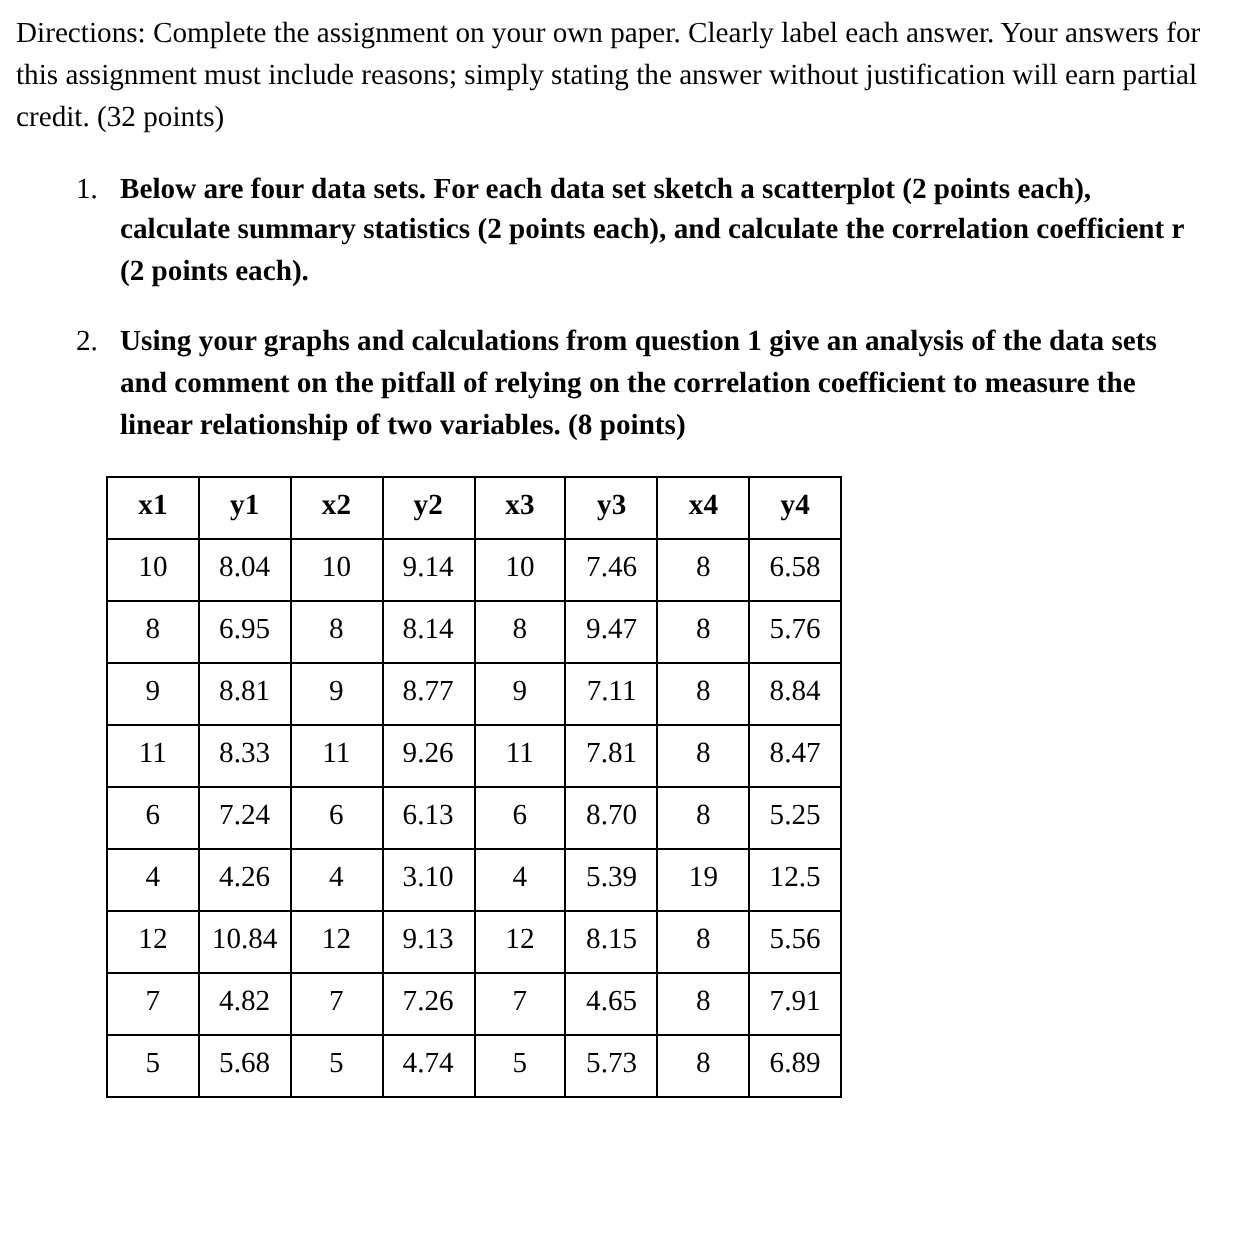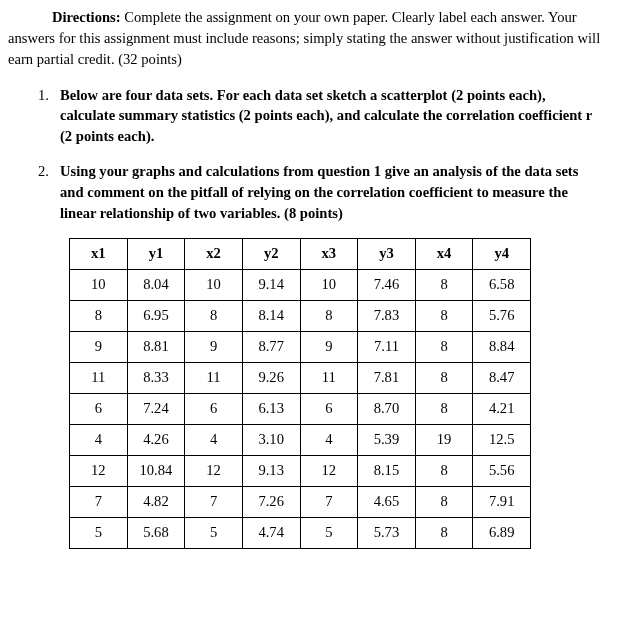--- a/index.html
+++ b/index.html
@@ -18,22 +18,21 @@
   .page {
     padding: 7px 9px 0 8px;
     box-sizing: border-box;
     width: 625px;
   }
   .directions {
     margin: 0;
     line-height: 1.43;
   }
   .directions b {
-    font-weight: bold;
-    margin-left: 44px;
+    font-weight: normal;
   }
   .questions {
     margin-top: 15px;
   }
   .q {
     display: flex;
     margin: 0 0 14px 30px;
     line-height: 1.43;
   }
   .qnum {
@@ -41,22 +40,22 @@
     flex-shrink: 0;
   }
   .qtext {
     flex: 1;
     padding-right: 18px;
     font-weight: bold;
   }
   table.data-table {
     border-collapse: collapse;
     table-layout: fixed;
-    width: 462px;
-    margin: 10px 0 0 61px;
+    width: 368px;
+    margin: 10px 0 0 45px;
   }
   .data-table th,
   .data-table td {
     border: 1px solid #000000;
     text-align: center;
     vertical-align: middle;
     height: 30px;
     padding: 0;
     font-size: 14.6px;
   }
@@ -111,21 +110,21 @@
           <td>7.46</td>
           <td>8</td>
           <td>6.58</td>
         </tr>
         <tr>
           <td>8</td>
           <td>6.95</td>
           <td>8</td>
           <td>8.14</td>
           <td>8</td>
-          <td>7.83</td>
+          <td>9.47</td>
           <td>8</td>
           <td>5.76</td>
         </tr>
         <tr>
           <td>9</td>
           <td>8.81</td>
           <td>9</td>
           <td>8.77</td>
           <td>9</td>
           <td>7.11</td>
@@ -143,21 +142,21 @@
           <td>8.47</td>
         </tr>
         <tr>
           <td>6</td>
           <td>7.24</td>
           <td>6</td>
           <td>6.13</td>
           <td>6</td>
           <td>8.70</td>
           <td>8</td>
-          <td>4.21</td>
+          <td>5.25</td>
         </tr>
         <tr>
           <td>4</td>
           <td>4.26</td>
           <td>4</td>
           <td>3.10</td>
           <td>4</td>
           <td>5.39</td>
           <td>19</td>
           <td>12.5</td>

